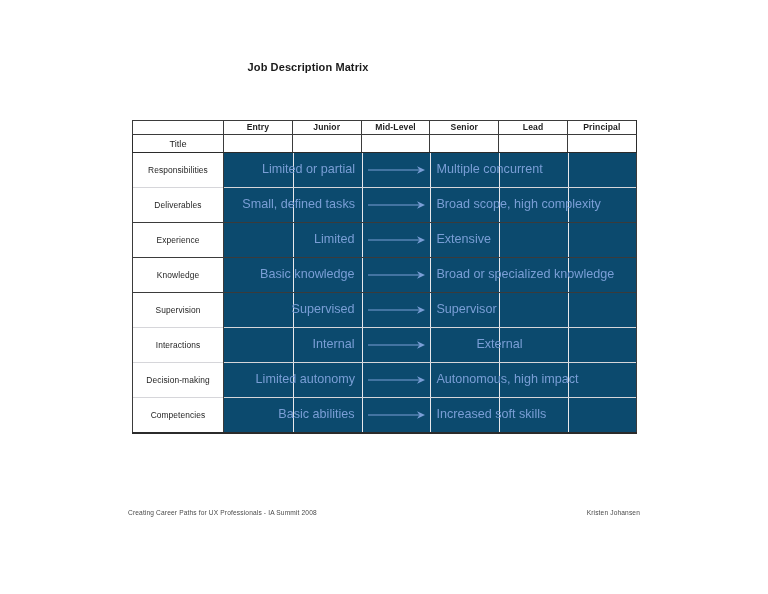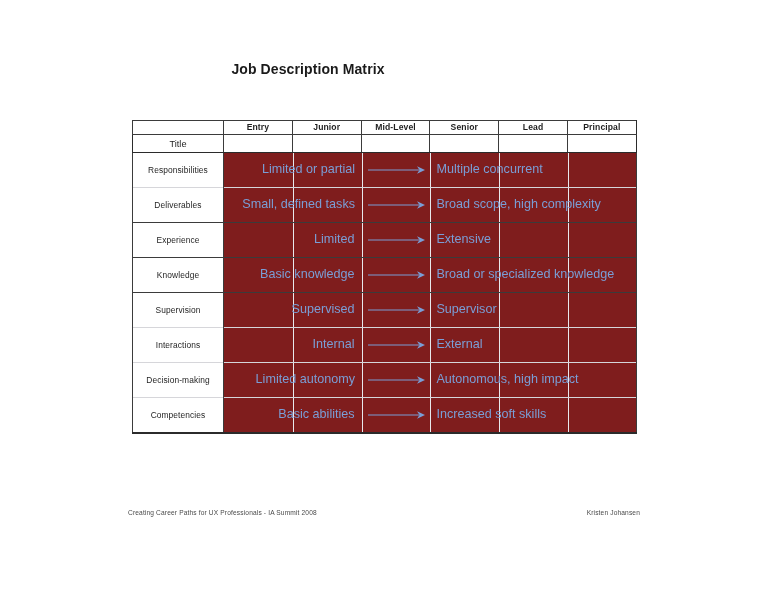--- a/index.html
+++ b/index.html
@@ -23,21 +23,21 @@
     height: 594px;
   }
 
   
   .doc-title {
     position: absolute;
     left: 0;
     top: 61px;
     width: 616px;
     text-align: center;
-    font-size: 14px;
+    font-size: 11px;
     font-weight: bold;
     letter-spacing: 0.1px;
     color: #1a1a1a;
   }
 
   
   .matrix {
     position: absolute;
     left: 132px;
     top: 120px;
@@ -101,21 +101,21 @@
     color: #1f1f1f;
     border-left: 1.6px solid #2b2b2b;
     border-right: 1.4px solid #3b3b3b;
     letter-spacing: 0.1px;
     background: #ffffff;
   }
 
   .row-body {
     position: relative;
     vertical-align: middle;
-    background: #7f1d1d;
+    background: #0c4a6e;
     border-right: 1.6px solid #2b2b2b;
     border-left: none;
     padding: 0;
   }
 
   
   .gridlines {
     position: absolute;
     left: 0; top: 0; right: 0; bottom: 0;
     pointer-events: none;
@@ -365,21 +365,21 @@
               <i></i>
             </div>
             <div class="cell-content">
               <div class="left-text" style="color: rgb(122, 158, 214);">Internal</div>
               <div class="arrow-wrap">
                 <svg width="69" height="10" viewBox="0 0 69 10">
                   <line x1="6" y1="5" x2="57" y2="5" stroke="#7a9ed6" stroke-width="1.2"></line>
                   <path d="M55 1.2 L63 5 L55 8.8 L57.5 5 Z" fill="#7a9ed6"></path>
                 </svg>
               </div>
-              <div class="right-text" style="color: rgb(122, 158, 214);">External</div>
+              <div class="right-text" style="color: rgb(122, 158, 214); margin-left: 40px;">External</div>
             </div>
           </td>
         </tr>
         <tr class="drow" style="height: 35px;">
           <td class="row-label">Decision-making</td>
           <td class="row-body" colspan="6">
             <div class="gridlines">
               <i></i>
               <i></i>
               <i></i>

